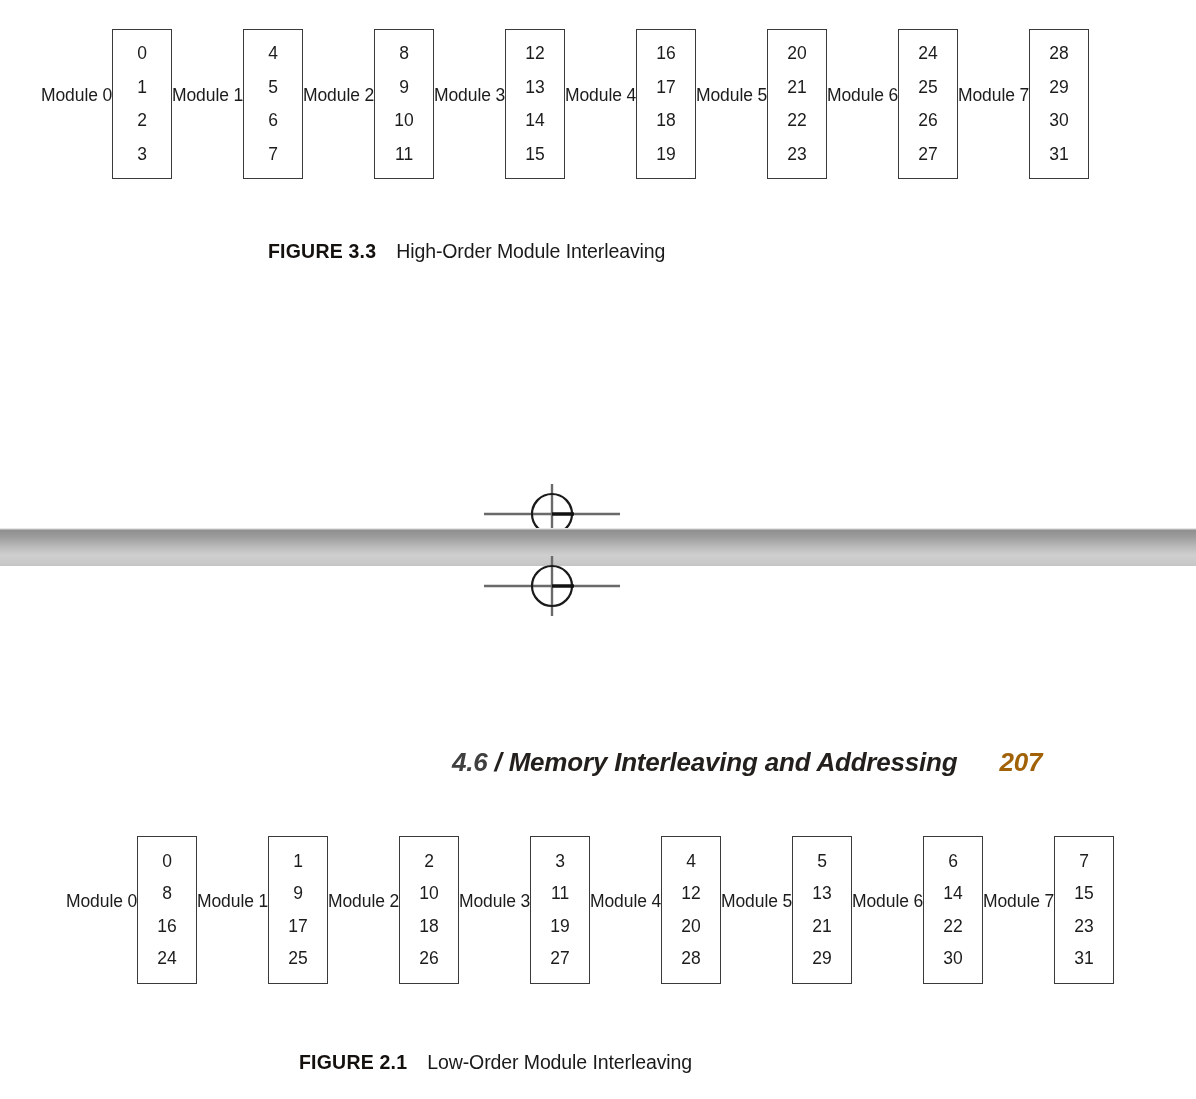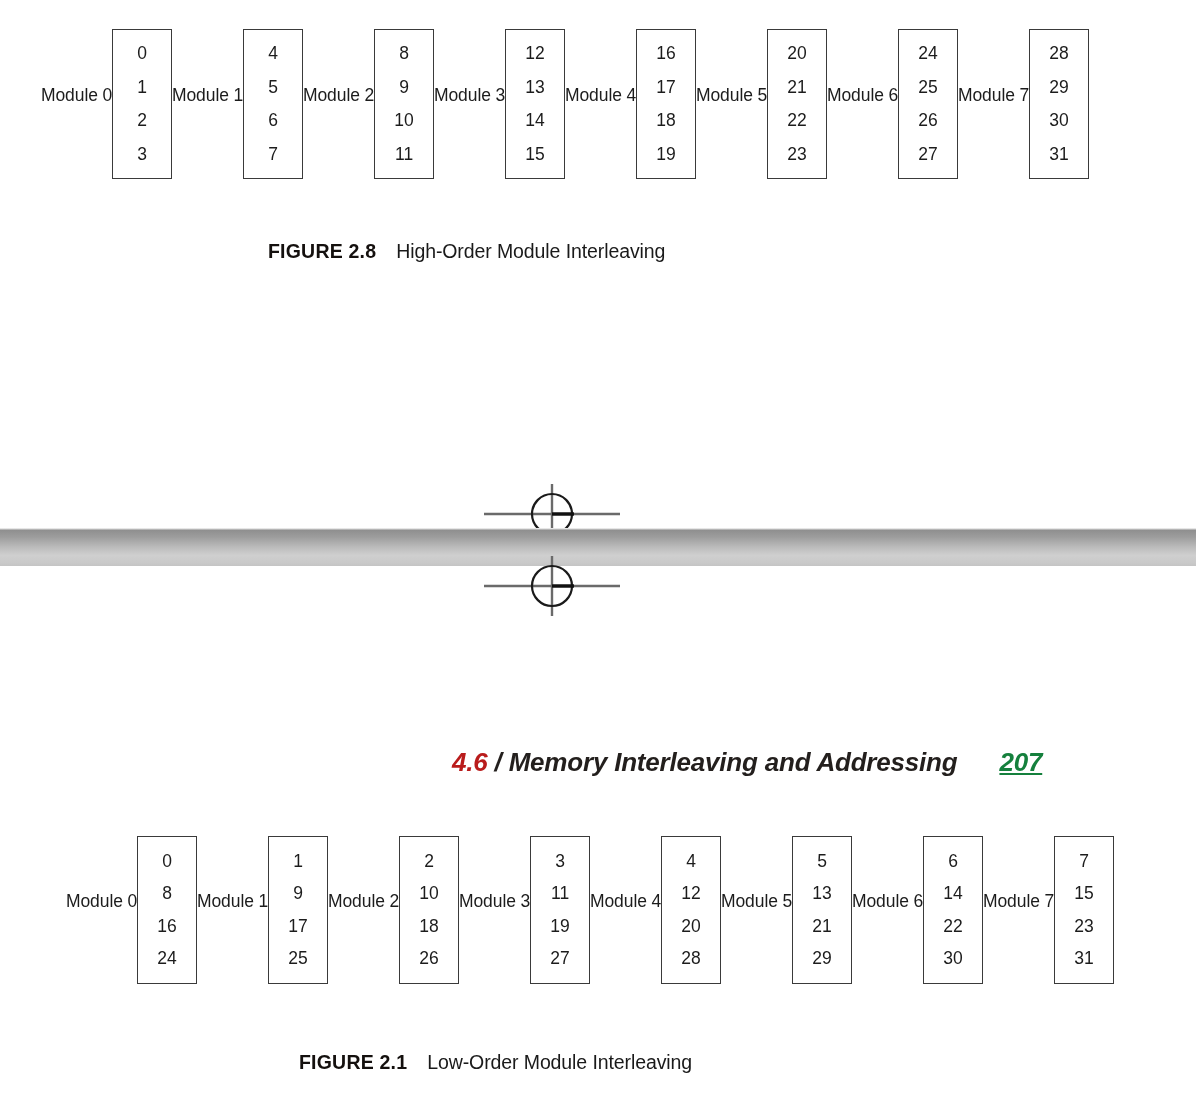--- a/index.html
+++ b/index.html
@@ -125,24 +125,24 @@
     position: absolute;
     left: 452px;
     top: 747px;
     font-size: 26px;
     font-weight: bold;
     font-style: italic;
     color: #231f1d;
     white-space: nowrap;
     letter-spacing: -0.2px;
   }
-  .runhead .sec-num { color: #b91c1c; margin-top: 48px; }
+  .runhead .sec-num { color: #404040; margin-top: 48px; }
   .runhead .slash { color: #231f1d; font-weight: bold; }
   .runhead .pg-gap { display: inline-block; width: 42px; }
-  .runhead .pg-num { color: #15803d; text-decoration: underline; }
+  .runhead .pg-num { color: #a16207; }
 </style>
 </head>
 <body>
 
 <div class="figure fig1">
   <div class="module-row" id="fig1-row" style="left:41px; top:29px;">
       <div class="module-col">
         <div class="module-label">Module 0</div>
         <div class="module-box">
           <div class="module-cell">0</div>
@@ -209,21 +209,21 @@
         <div class="module-label">Module 7</div>
         <div class="module-box">
           <div class="module-cell">28</div>
           <div class="module-cell">29</div>
           <div class="module-cell">30</div>
           <div class="module-cell">31</div>
         </div>
       </div>
     </div>
   <div class="caption" style="left:268px; top:240px;">
-    <span class="cap-label">FIGURE 2.8</span><span class="cap-gap"></span><span class="cap-title">High-Order Module Interleaving</span>
+    <span class="cap-label">FIGURE 3.3</span><span class="cap-gap"></span><span class="cap-title">High-Order Module Interleaving</span>
   </div>
 </div>
 
 <div class="crease"></div>
 
 <svg class="regmark top" viewBox="0 0 136 60">
   <line x1="0" y1="30" x2="136" y2="30" stroke="#6a6a6a" stroke-width="2.4"></line>
   <line x1="68" y1="0" x2="68" y2="60" stroke="#6a6a6a" stroke-width="2.4"></line>
   <circle cx="68" cy="30" r="20" fill="none" stroke="#1a1a1a" stroke-width="2.2"></circle>
   <line x1="68" y1="30" x2="90" y2="30" stroke="#111111" stroke-width="3.4"></line>

